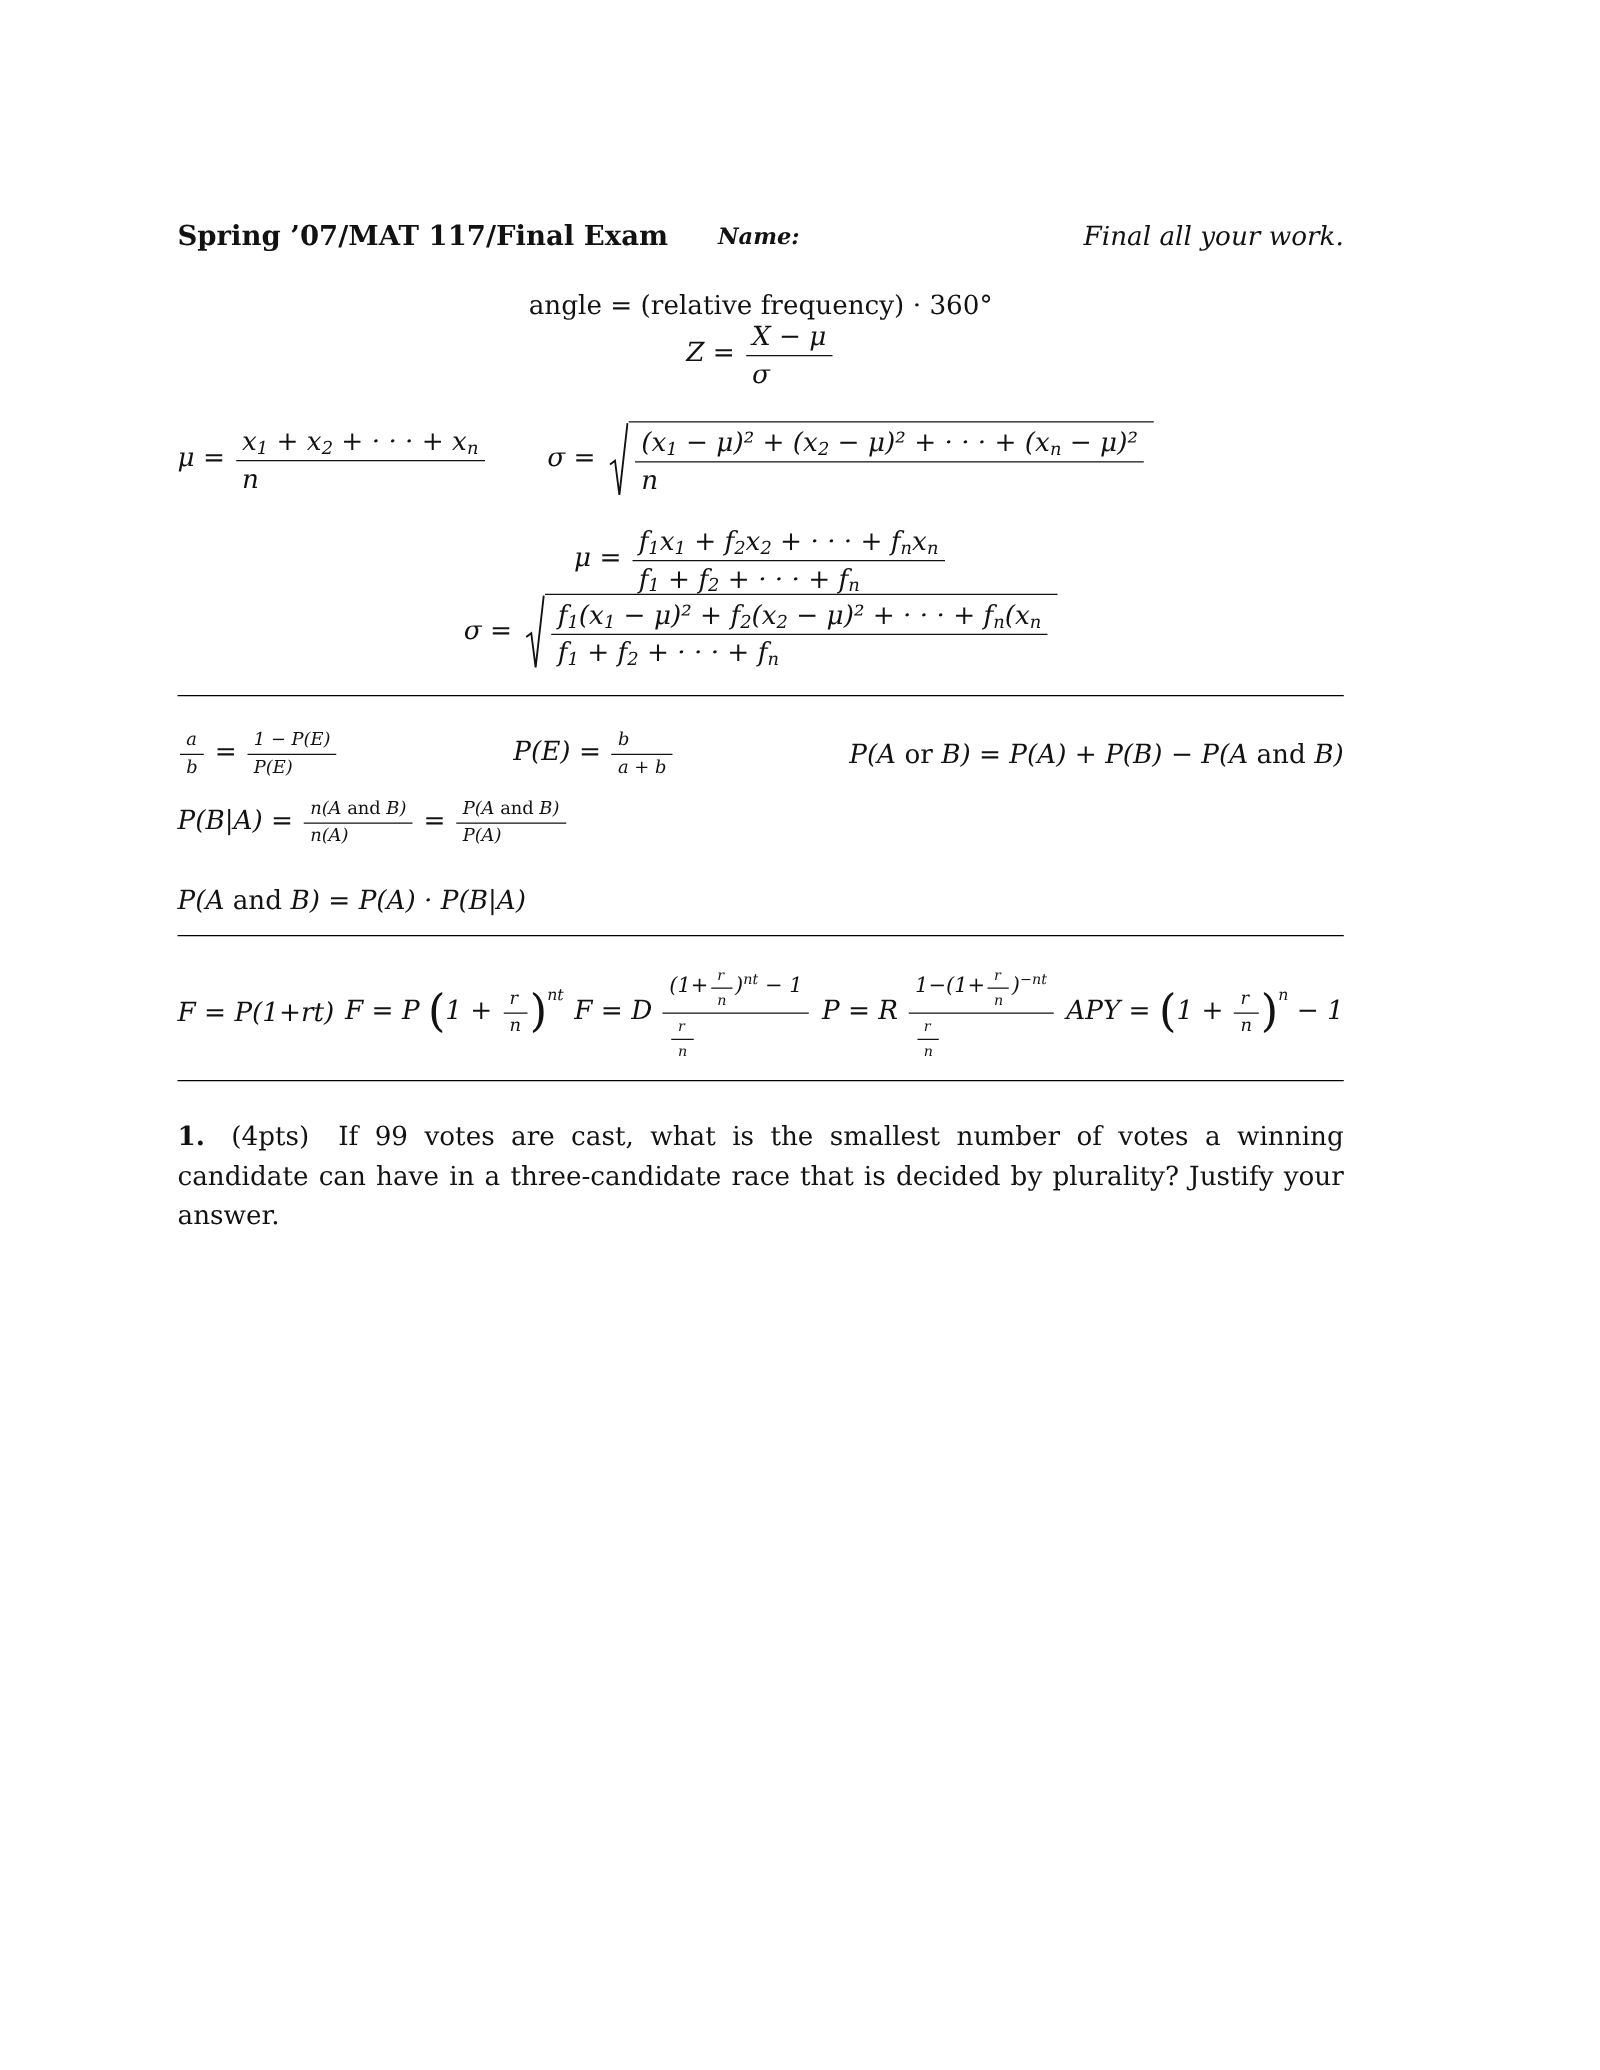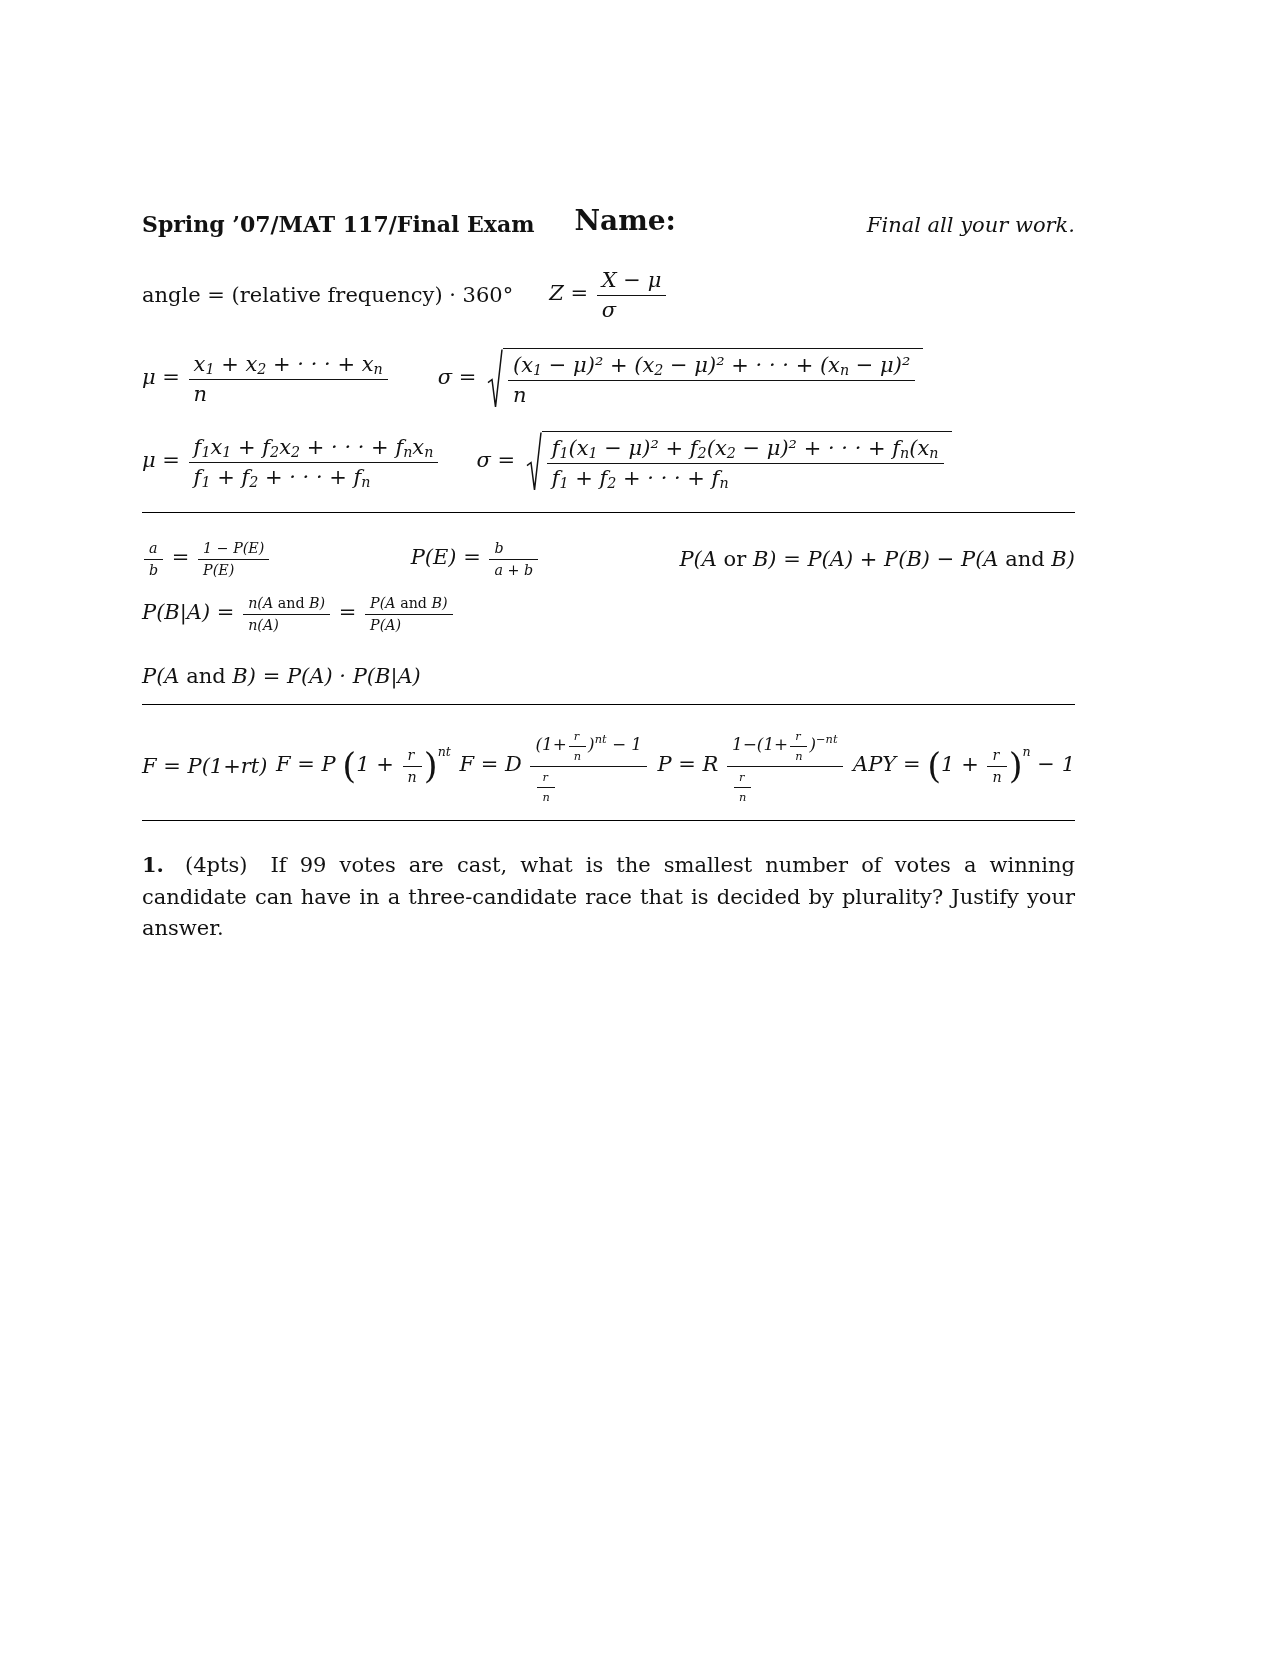--- a/index.html
+++ b/index.html
@@ -5,27 +5,27 @@
   * { box-sizing: border-box; }
   html, body { margin: 0; padding: 0; }
   body {
     width: 1280px; height: 1656px;
     background: #ffffff; color: #121212;
     font-family: "DejaVu Serif", "Liberation Serif", serif;
     font-size: 21px;
   }
   .page { width: 100%; height: 100%; padding: 176px 205px 40px 142px; }
 
-  .header { display: flex; align-items: flex-end; margin-bottom: 30px; margin-top: 28px; }
+  .header { display: flex; align-items: center; margin-bottom: 30px; }
   .title { font-weight: bold; font-size: 22px; }
-  .name-label { font-weight: bold; font-size: 28px; margin-left: 40px; }
+  .name-label { font-weight: bold; font-size: 18px; margin-left: 40px; font-style: italic; }
   .instruction { font-style: italic; margin-left: auto; }
 
   .row { display: flex; align-items: center; white-space: normal; }
-  .gap40 { column-gap: 36px; }
+  .gap40 { column-gap: 36px; flex-direction: column; }
   .gap46 { column-gap: 48px; }
   .between { justify-content: space-between; }
 
   .mb-a { margin-bottom: 26px; }
   .mb-b { margin-bottom: 22px; }
   .mb-c { margin-bottom: 20px; }
   .mb-d { margin-bottom: 16px; }
   .mb-e { margin-bottom: 31px; }
 
   .math { display: inline-block; white-space: pre; }

